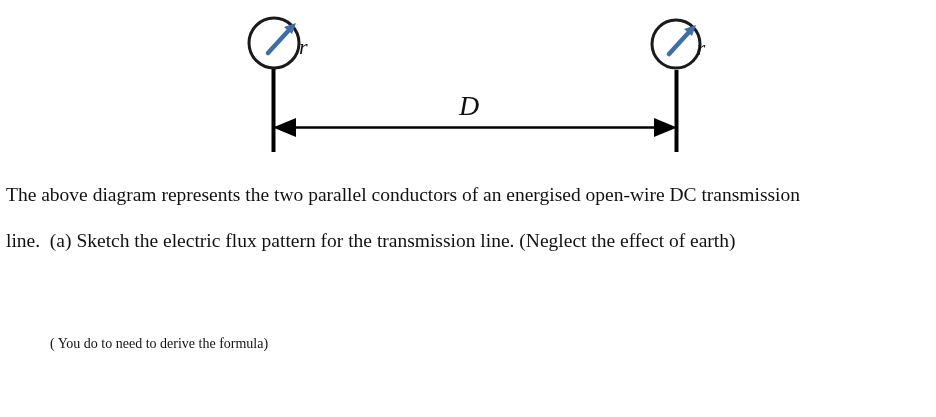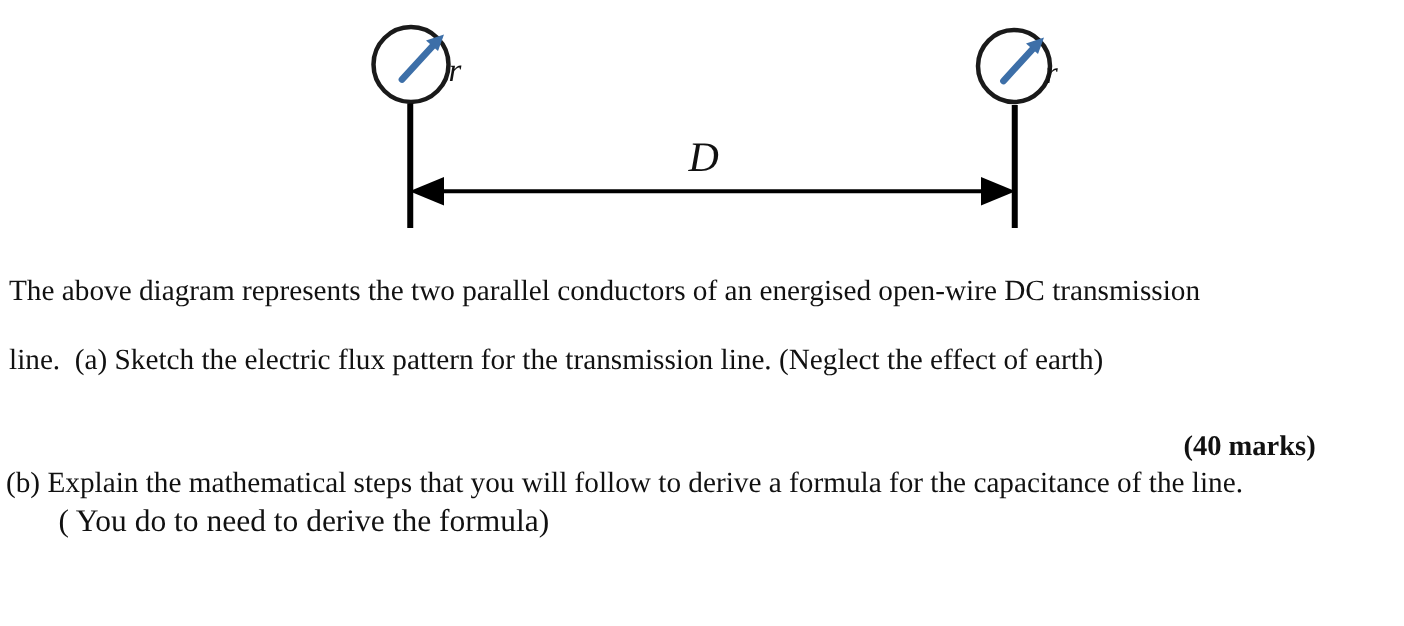--- a/index.html
+++ b/index.html
@@ -76,21 +76,21 @@
     font-size: 19px;
     font-weight: bold;
     color: #111111;
     white-space: pre;
     line-height: 1.0;
   }
   .marks40  { left: 789px; top: 288px; }
   .marks100 { left: 784px; top: 385px; }
 
   .line3 { left: 4px;  top: 313px; font-size: 19.5px; }
-  .line4 { left: 39px; top: 337px; font-size: 21px; text-align: center; }
+  .line4 { left: 50px; top: 337px; font-size: 14px; text-align: center; }
 </style>
 </head>
 <body>
 
 <div id="page">
 
   <div id="diagram">
     <svg width="936" height="170" viewBox="0 0 936 170" xmlns="http://www.w3.org/2000/svg">
 
       <circle cx="274" cy="43" r="25" fill="none" stroke="#1a1a1a" stroke-width="3"></circle>
@@ -120,20 +120,18 @@
 
     <span class="dim-label label-r-left">r</span>
 
     <span class="dim-label label-r-right">r</span>
   </div>
 
   <div class="para line1">The above diagram represents the two parallel conductors of an energised open-wire DC transmission</div>
 
   <div class="para line2">line.  (a) Sketch the electric flux pattern for the transmission line. (Neglect the effect of earth)</div>
 
-  <div class="marks marks40">(40 marks)</div>
 
-  <div class="para line3">(b) Explain the mathematical steps that you will follow to derive a formula for the capacitance of the line.</div>
 
   <div class="para line4">( You do to need to derive the formula)</div>
 
 
 </div>
 
 </body></html>

